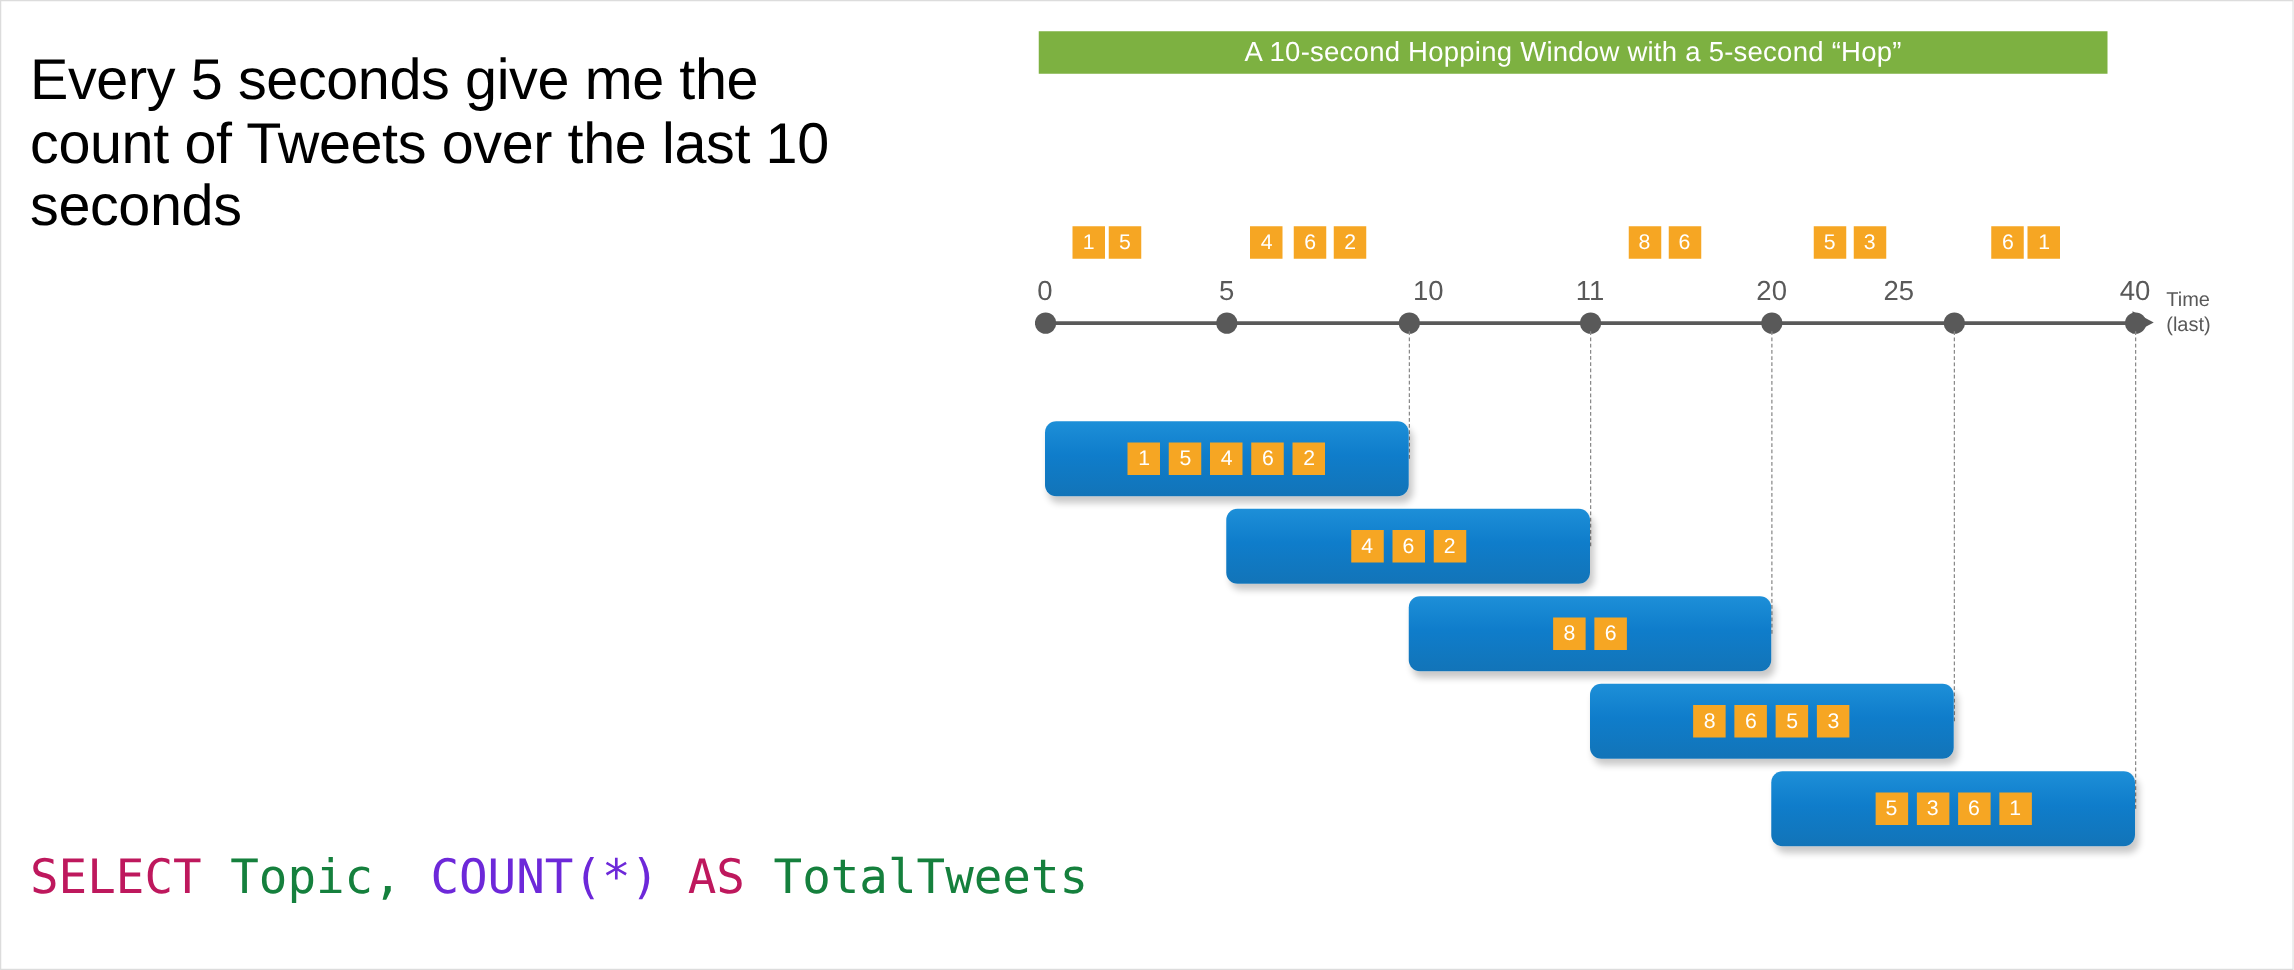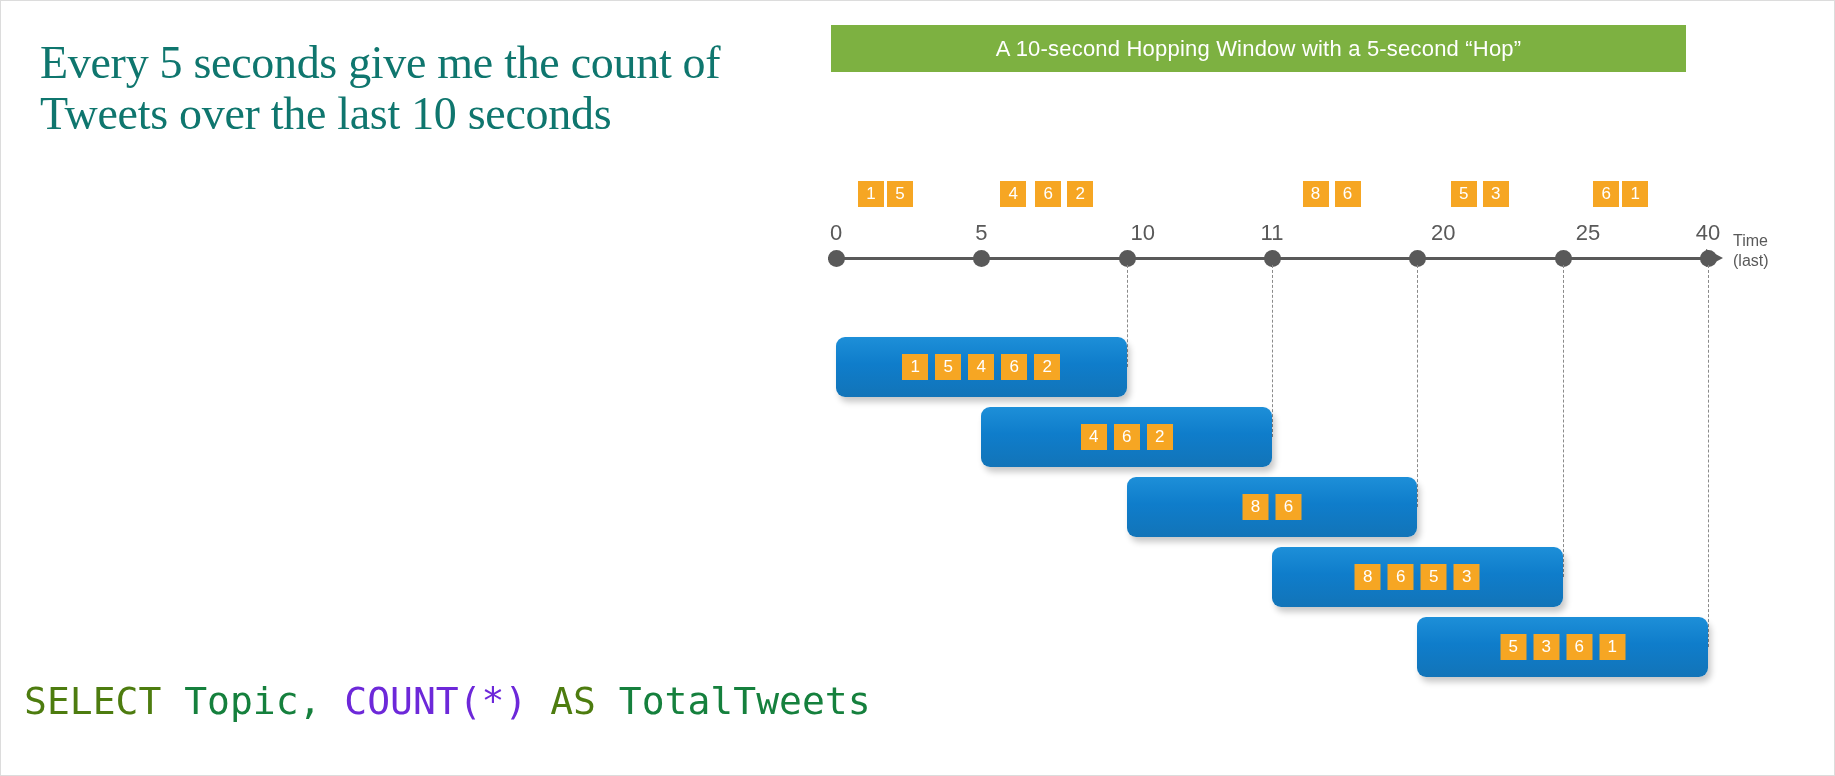--- a/index.html
+++ b/index.html
@@ -12,35 +12,35 @@
   }
   
   .slide-frame{
     position:absolute;left:0;top:0;width:1835px;height:776px;
     border:1px solid #dcdcdc;box-sizing:border-box;
   }
 
   
   .headline{
     position:absolute;
-    left:40px;top:38px;
+    left:24px;top:38px;
     width:700px;
-    color:#0f766e;
+    color:#000000;
     font-size:46px;
     line-height:1.1;
-    font-family:Liberation Serif, serif;
+    font-family:Liberation Sans, sans-serif;
     font-weight:400;
     letter-spacing:-0.3px;
   }
 
   
   .banner{
     position:absolute;
     left:831px;top:25px;
-    width:855px;height:47px;
+    width:855px;height:34px;
     background:#7DB141;
     display:flex;align-items:center;justify-content:center;text-align:right;
   }
   .banner-text{
     color:#ffffff;
     font-size:22px;
     font-family:"Liberation Sans", sans-serif;
     letter-spacing:0.2px;
   }
 
@@ -134,21 +134,21 @@
   
   .sql{
     position:absolute;
     left:24px;top:580px;
     font-family:"DejaVu Sans Mono", monospace;
     font-size:38px;
     line-height:1.27;
     white-space:pre;
     color:#4D4D4D;
   }
-  .kw{color:#4d7c0f;}
+  .kw{color:#be185d;}
   .fn{color:#6d28d9;}
   .id{color:#15803d;}
 </style>
 </head>
 <body>
 
 <div class="slide-frame"></div>
 
 <div class="headline">Every 5 seconds give me the count of Tweets over the last 10 seconds</div>
 
@@ -166,23 +166,23 @@
   <div id="axis-ticks">
       <div class="axis-dot" style="left: 828px;"></div>
       <div class="tick-label" style="left: 836px;">0</div>
       <div class="axis-dot" style="left: 973.333px;"></div>
       <div class="tick-label" style="left: 981.333px;">5</div>
       <div class="axis-dot" style="left: 1118.67px;"></div>
       <div class="tick-label" style="left: 1126.67px; margin-left: 16px;">10</div>
       <div class="axis-dot" style="left: 1264px;"></div>
       <div class="tick-label" style="left: 1272px;">11</div>
       <div class="axis-dot" style="left: 1409.33px;"></div>
-      <div class="tick-label" style="left: 1417.33px; margin-left: 26px;">20</div>
+      <div class="tick-label" style="left: 1417.33px;">20</div>
       <div class="axis-dot" style="left: 1554.67px;"></div>
-      <div class="tick-label" style="left: 1588px; text-align: center;">25</div>
+      <div class="tick-label" style="left: 1519px; text-align: center;">25</div>
       <div class="axis-dot" style="left: 1700px;"></div>
       <div class="tick-label" style="left: 1708px;">40</div>
     </div>
   <div id="drop-lines">
       <div class="drop-line" style="left: 1126.67px; top: 265px; height: 102px;"></div>
       <div class="drop-line" style="left: 1272px; top: 265px; height: 172px;"></div>
       <div class="drop-line" style="left: 1417.33px; top: 265px; height: 242px;"></div>
       <div class="drop-line" style="left: 1562.67px; top: 265px; height: 312px;"></div>
       <div class="drop-line" style="left: 1708px; top: 265px; height: 382px;"></div>
     </div>

